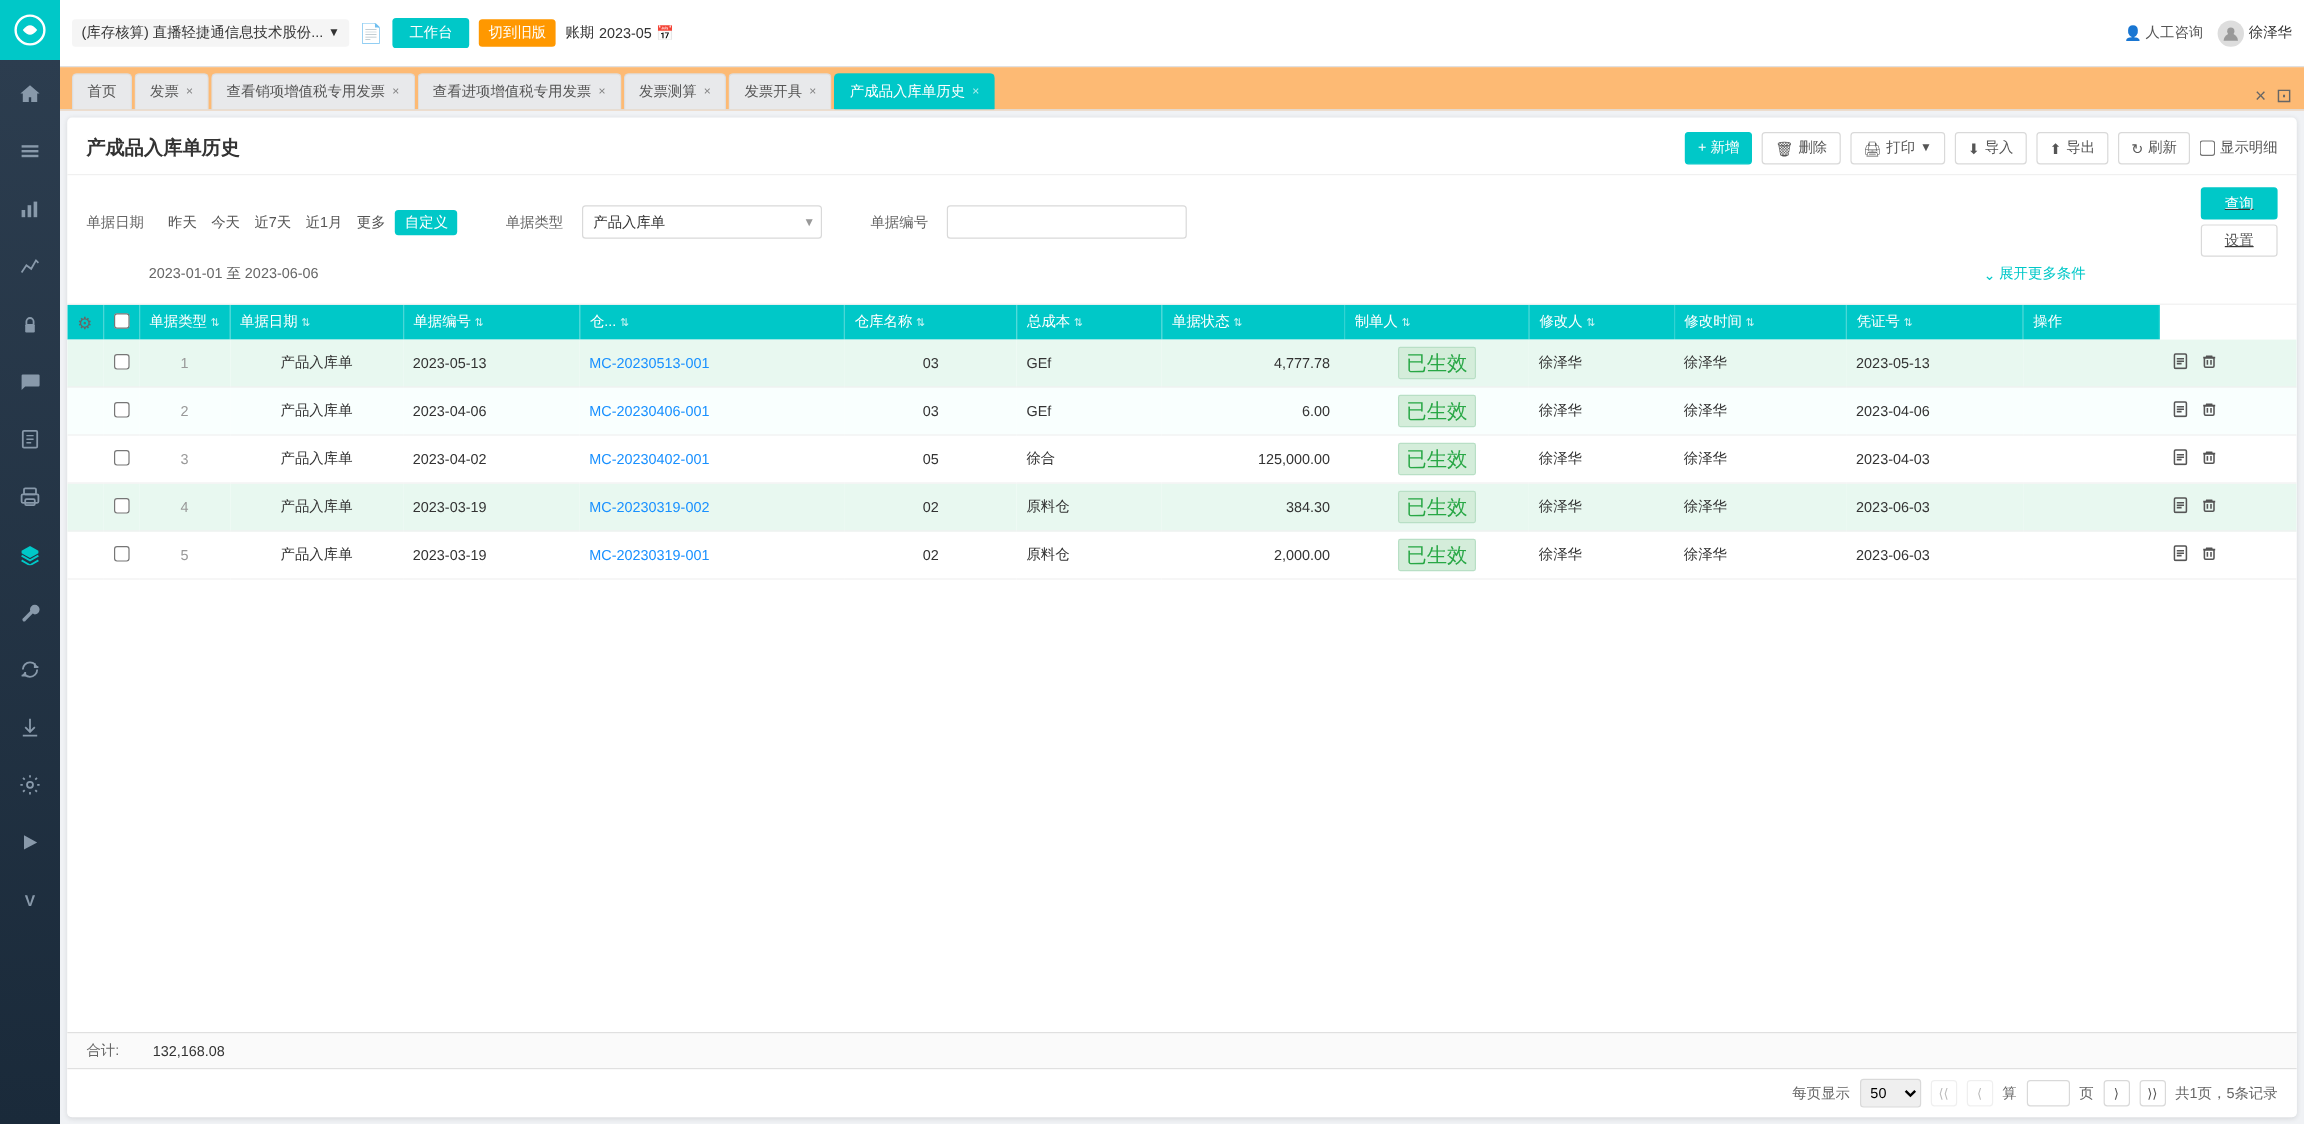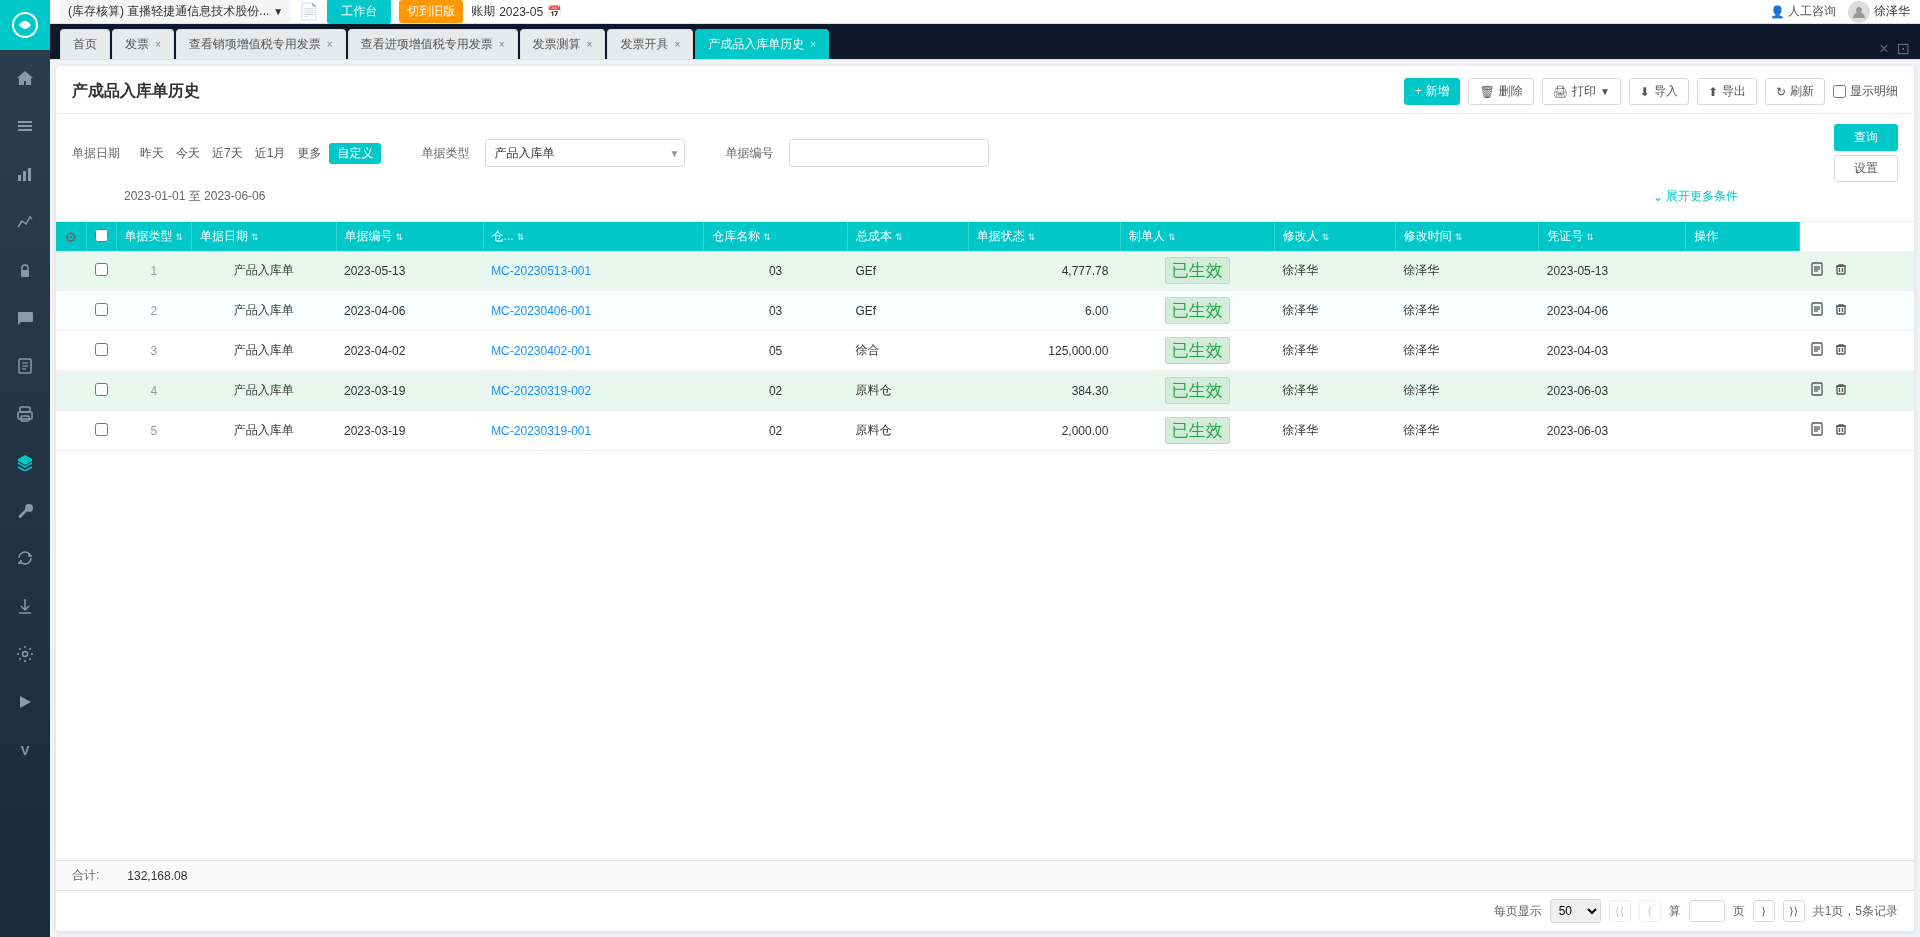--- a/index.html
+++ b/index.html
@@ -11,32 +11,32 @@
     
     .sidebar { width: 50px; background: linear-gradient(180deg, #2d3e50 0%, #1a2a3a 100%); display: flex; flex-direction: column; align-items: center; padding-top: 0; flex-shrink: 0; }
     .sidebar-logo { width: 50px; height: 50px; background: #00c8c8; display: flex; align-items: center; justify-content: center; color: white; font-size: 18px; font-weight: bold; }
     .sidebar-item { width: 50px; height: 48px; display: flex; align-items: center; justify-content: center; color: #8899aa; cursor: pointer; font-size: 18px; }
     .sidebar-item.active { color: #00c8c8; }
 
     
     .main { flex: 1; display: flex; flex-direction: column; overflow: hidden; }
 
     
-    .topbar { height: 24px; background: #fff; display: flex; align-items: center; padding: 0 10px; border-bottom: 1px solid #e0e0e0; gap: 8px; flex-shrink: 0; }
+    .topbar { height: 56px; background: #fff; display: flex; align-items: center; padding: 0 10px; border-bottom: 1px solid #e0e0e0; gap: 8px; flex-shrink: 0; }
     .topbar-company { font-size: 12px; color: #333; display: flex; align-items: center; gap: 4px; background: #f5f5f5; padding: 3px 8px; border-radius: 3px; }
     .topbar-workbench { background: #00c8c8; color: white; border: none; padding: 4px 14px; border-radius: 3px; cursor: pointer; font-size: 12px; }
     .topbar-date-btn { background: #ff9800; color: white; border: none; padding: 3px 8px; border-radius: 3px; cursor: pointer; font-size: 12px; }
     .topbar-period { font-size: 12px; color: #333; display: flex; align-items: center; gap: 4px; }
     .topbar-right { margin-left: auto; display: flex; align-items: center; gap: 12px; }
     .topbar-help { font-size: 12px; color: #555; display: flex; align-items: center; gap: 3px; cursor: pointer; }
     .topbar-user { font-size: 12px; color: #333; display: flex; align-items: center; gap: 4px; cursor: pointer; }
     .topbar-avatar { width: 22px; height: 22px; background: #ddd; border-radius: 50%; display: flex; align-items: center; justify-content: center; font-size: 10px; color: #666; }
 
     
-    .tabbar { height: 36px; background: #0f172a; display: flex; align-items: flex-end; padding: 0 10px; border-bottom: 1px solid #e0e0e0; flex-shrink: 0; gap: 2px; }
+    .tabbar { height: 36px; background: #fdba74; display: flex; align-items: flex-end; padding: 0 10px; border-bottom: 1px solid #e0e0e0; flex-shrink: 0; gap: 2px; }
     .tab { height: 30px; padding: 0 12px; display: flex; align-items: center; gap: 6px; cursor: pointer; border-radius: 4px 4px 0 0; font-size: 12px; color: #555; background: #e8e9eb; border: 1px solid #ddd; border-bottom: none; }
     .tab.active { background: #00c8c8; color: white; border-color: #00c8c8; }
     .tab-close { font-size: 10px; color: inherit; opacity: 0.7; cursor: pointer; }
     .tabbar-controls { margin-left: auto; display: flex; align-items: center; gap: 8px; padding-bottom: 2px; }
     .tabbar-control-btn { font-size: 16px; color: #666; cursor: pointer; line-height: 1; }
 
     
     .page-area { flex: 1; background: #fff; overflow: hidden; display: flex; flex-direction: column; margin: 6px; border-radius: 4px; box-shadow: 0 1px 4px rgba(0,0,0,0.1); }
 
     
@@ -56,21 +56,21 @@
     .date-custom-btn { font-size: 12px; color: white; background: #00c8c8; padding: 2px 8px; border-radius: 3px; cursor: pointer; }
     .filter-date-range { font-size: 12px; color: #666; margin-left: 4px; }
     .filter-select { height: 28px; border: 1px solid #d9d9d9; border-radius: 3px; padding: 0 8px; font-size: 12px; min-width: 200px; background: #fff; color: #333; outline: none; }
     .filter-input { height: 28px; border: 1px solid #d9d9d9; border-radius: 3px; padding: 0 8px; font-size: 12px; min-width: 200px; background: #fff; color: #333; outline: none; }
     .filter-select-wrapper { display: flex; align-items: center; position: relative; }
     .filter-select-wrapper select { appearance: none; padding-right: 24px; }
     .select-arrow { position: absolute; right: 6px; font-size: 10px; color: #999; pointer-events: none; }
     .expand-btn { font-size: 12px; color: #00c8c8; cursor: pointer; display: flex; align-items: center; gap: 3px; }
     .query-btn { background: #00c8c8; color: white; border: none; padding: 5px 20px; border-radius: 3px; cursor: pointer; font-size: 12px; }
     .set-btn { background: #fff; color: #555; border: 1px solid #d9d9d9; padding: 4px 16px; border-radius: 3px; cursor: pointer; font-size: 12px; }
-    .filter-right { margin-left: auto; display: flex; flex-direction: column; gap: 4px; }
+    .filter-right { margin-left: auto; display: flex; flex-direction: column; gap: 4px; text-decoration: underline; }
 
     
     .table-wrapper { flex: 1; overflow: auto; }
     table { width: 100%; border-collapse: collapse; font-size: 12px; }
     thead tr { background: #00c8c8; }
     thead th { padding: 6px 8px; color: white; font-weight: normal; text-align: left; white-space: nowrap; border-right: 1px solid rgba(255,255,255,0.2); cursor: pointer; user-select: none; }
     thead th .th-inner { display: flex; align-items: center; gap: 3px; }
     tbody tr { border-bottom: 1px solid #f0f0f0; }
     tbody tr.row-even { background: #f9fffe; }
     tbody tr.row-highlight { background: #e8f8f0; }

